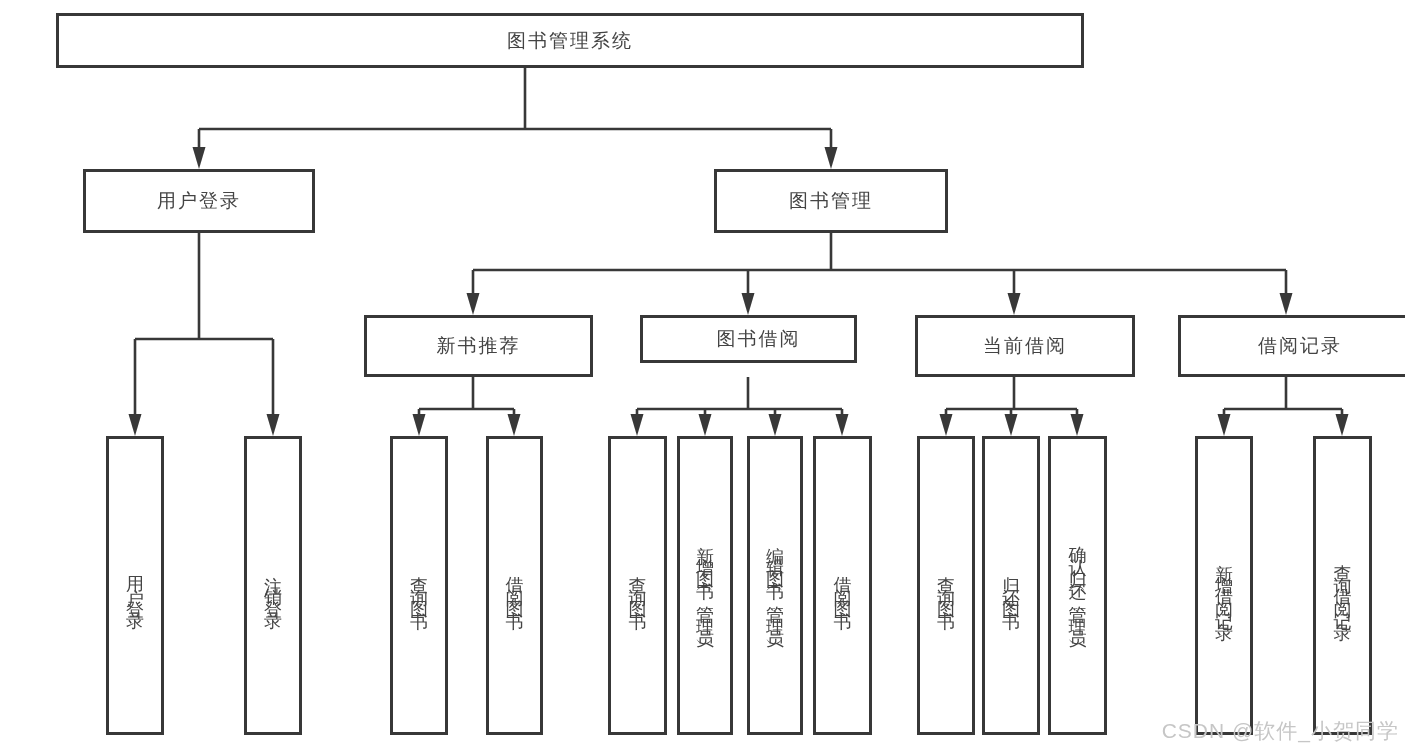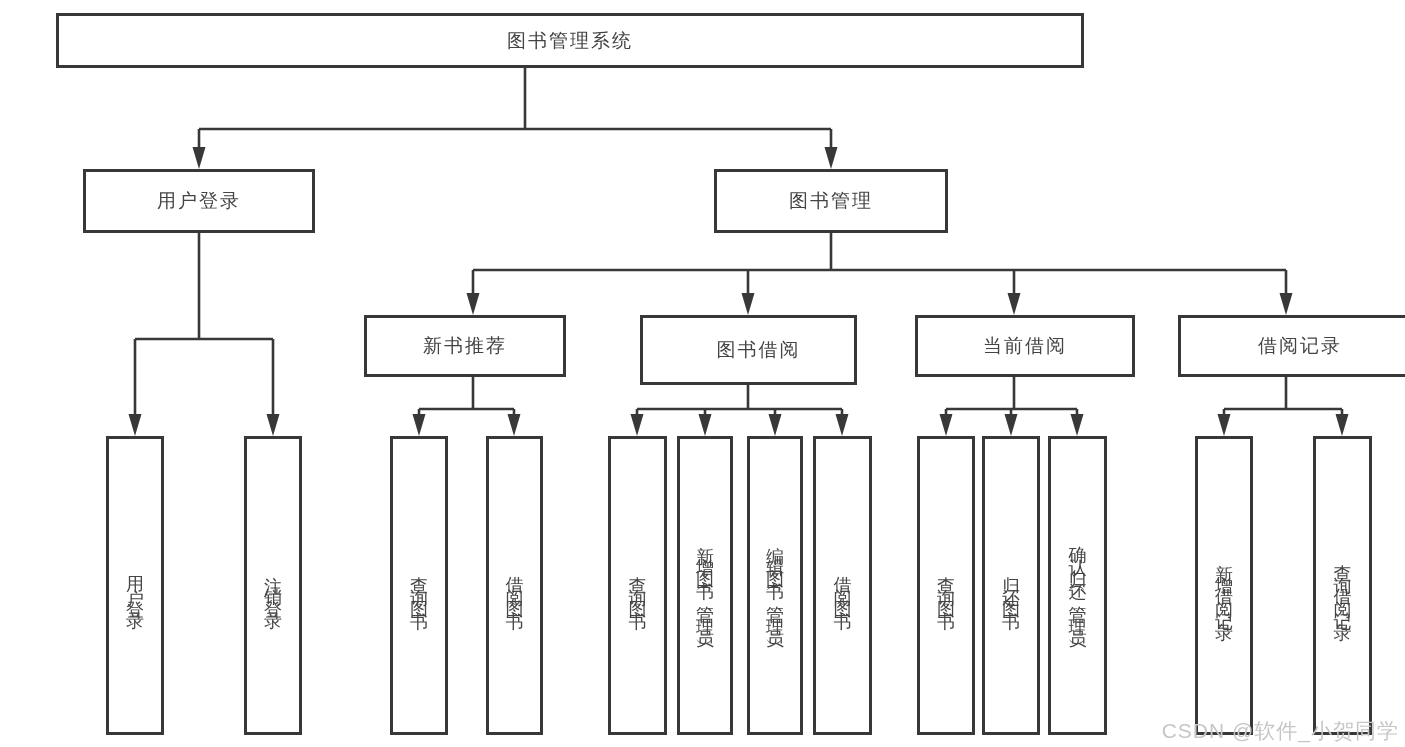--- a/index.html
+++ b/index.html
@@ -82,24 +82,24 @@
 
   <div class="node h" style="left: 12px; top: 13px; width: 1028px; height: 55px; margin-left: 44px;">
       <span>图书管理系统</span>
     </div>
     <div class="node h" style="left: 83px; top: 169px; width: 232px; height: 64px;">
       <span>用户登录</span>
     </div>
     <div class="node h" style="left: 714px; top: 169px; width: 234px; height: 64px; align-items: center;">
       <span>图书管理</span>
     </div>
-    <div class="node h" style="left: 364px; top: 315px; width: 202px; height: 62px; text-align: right;">
+    <div class="node h" style="left: 364px; top: 315px; width: 229px; height: 62px; text-align: right;">
       <span>新书推荐</span>
     </div>
-    <div class="node h" style="left: 640px; top: 315px; width: 217px; height: 70px; padding-left: 20px;">
+    <div class="node h" style="left: 640px; top: 315px; width: 217px; height: 48px; padding-left: 20px;">
       <span>图书借阅</span>
     </div>
     <div class="node h" style="left: 904px; top: 315px; width: 220px; height: 62px; margin-left: 11px;">
       <span>当前借阅</span>
     </div>
     <div class="node h" style="left: 1178px; top: 315px; width: 244px; height: 62px;">
       <span>借阅记录</span>
     </div>
     <div class="node v" style="left: 106px; top: 436px; width: 58px; height: 299px;">
       <span>用户登录</span>

